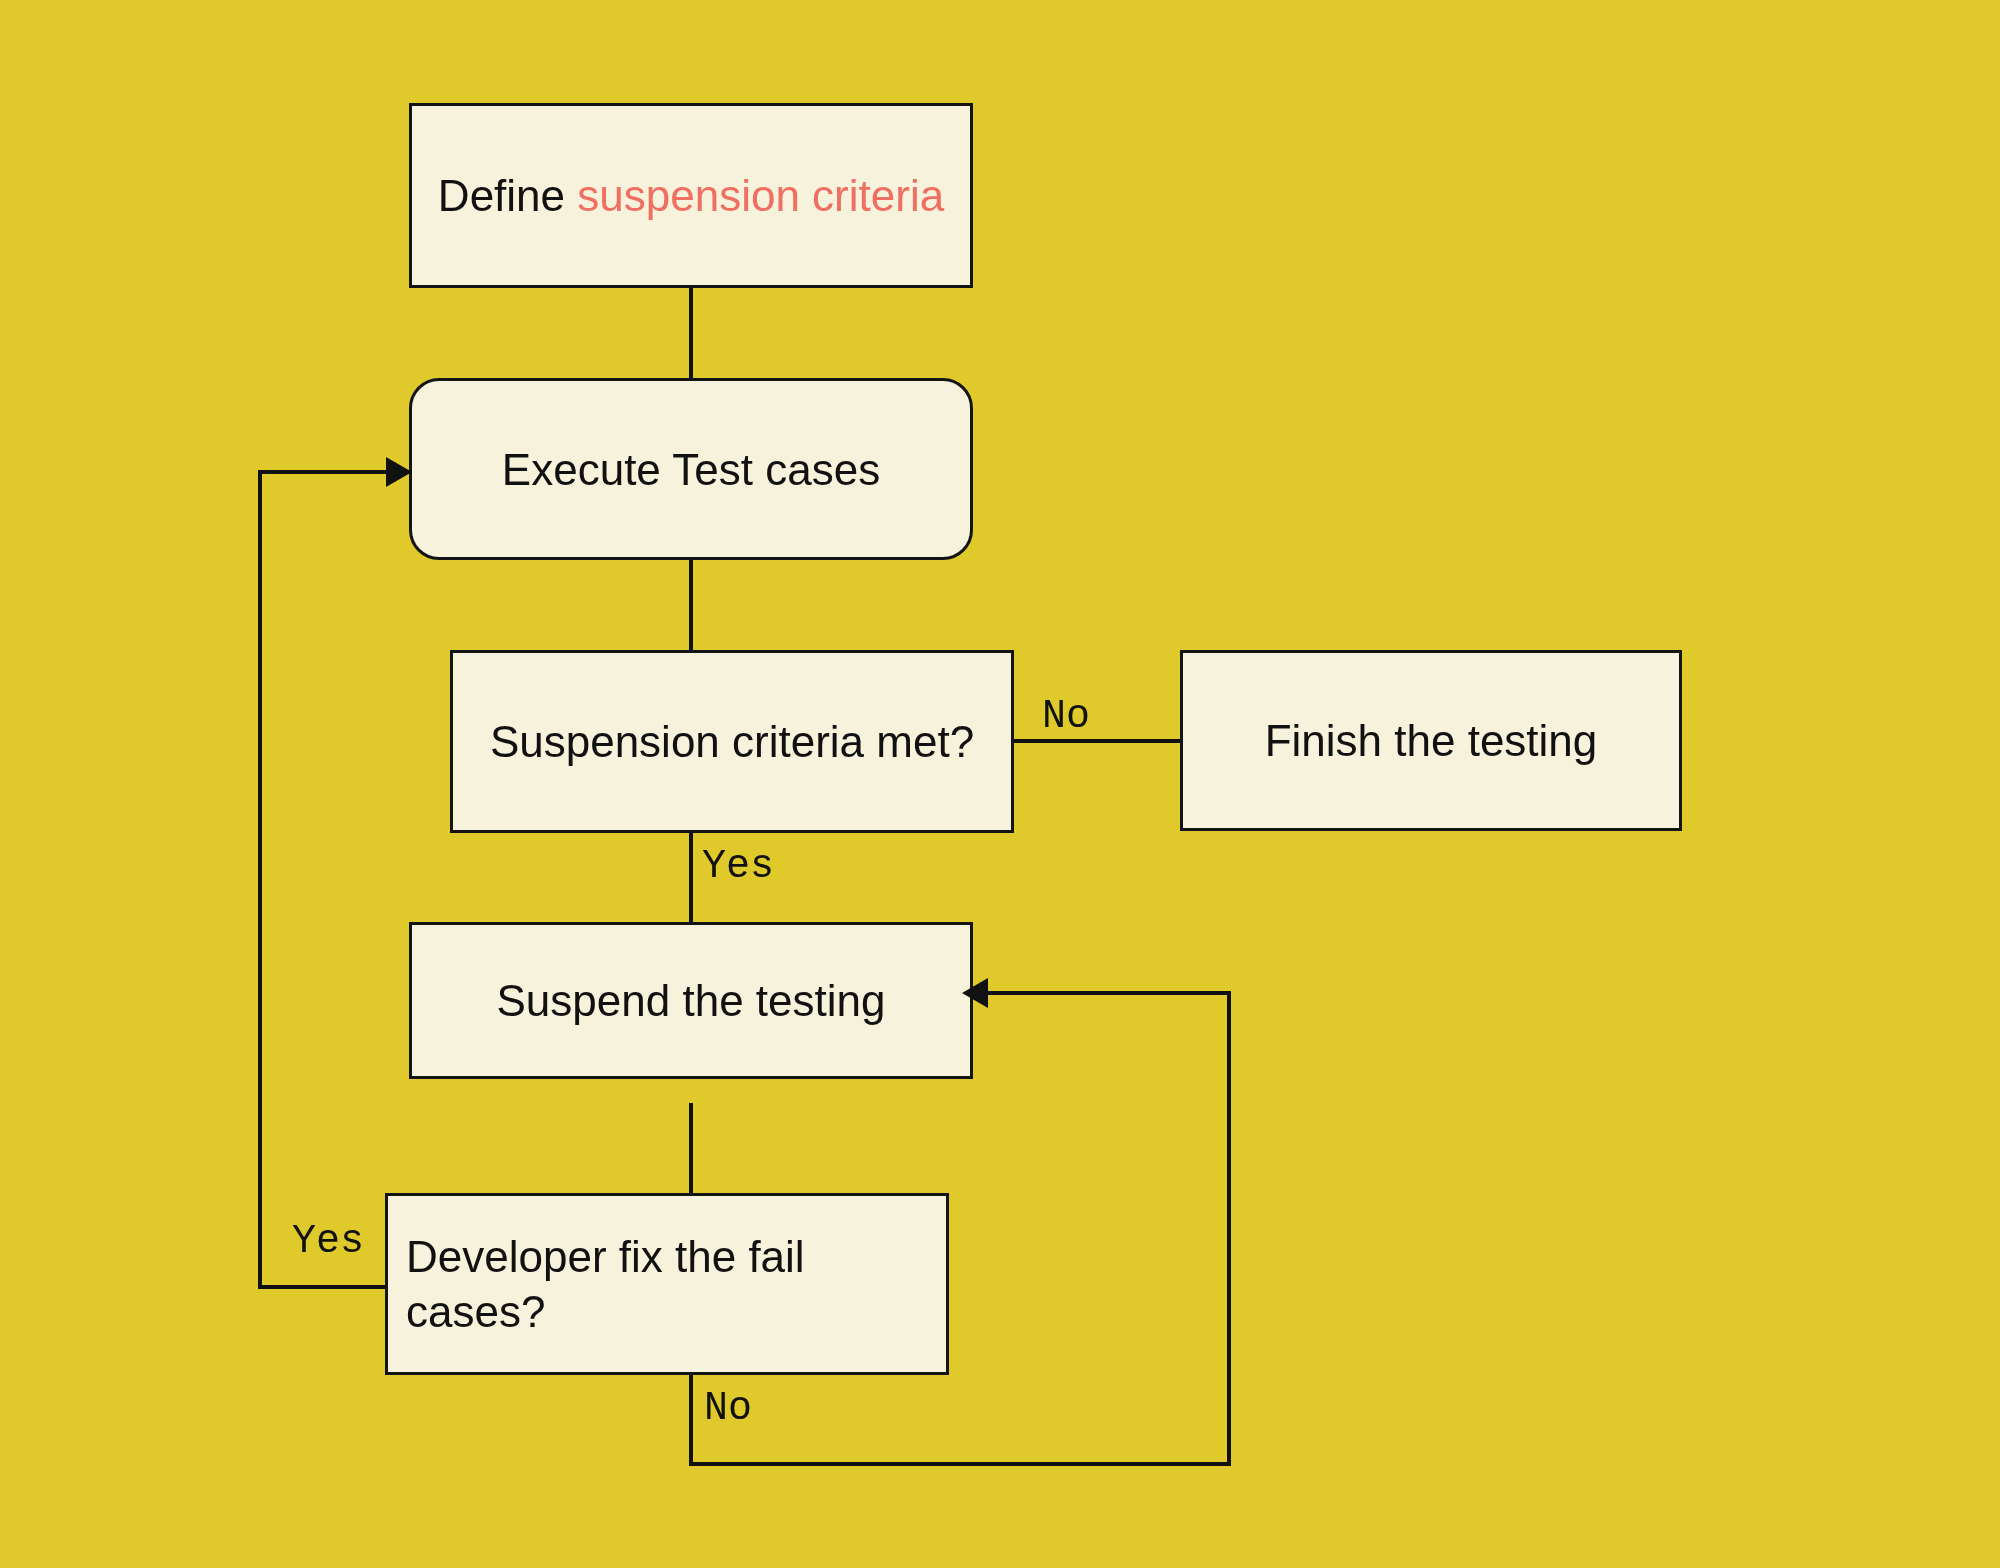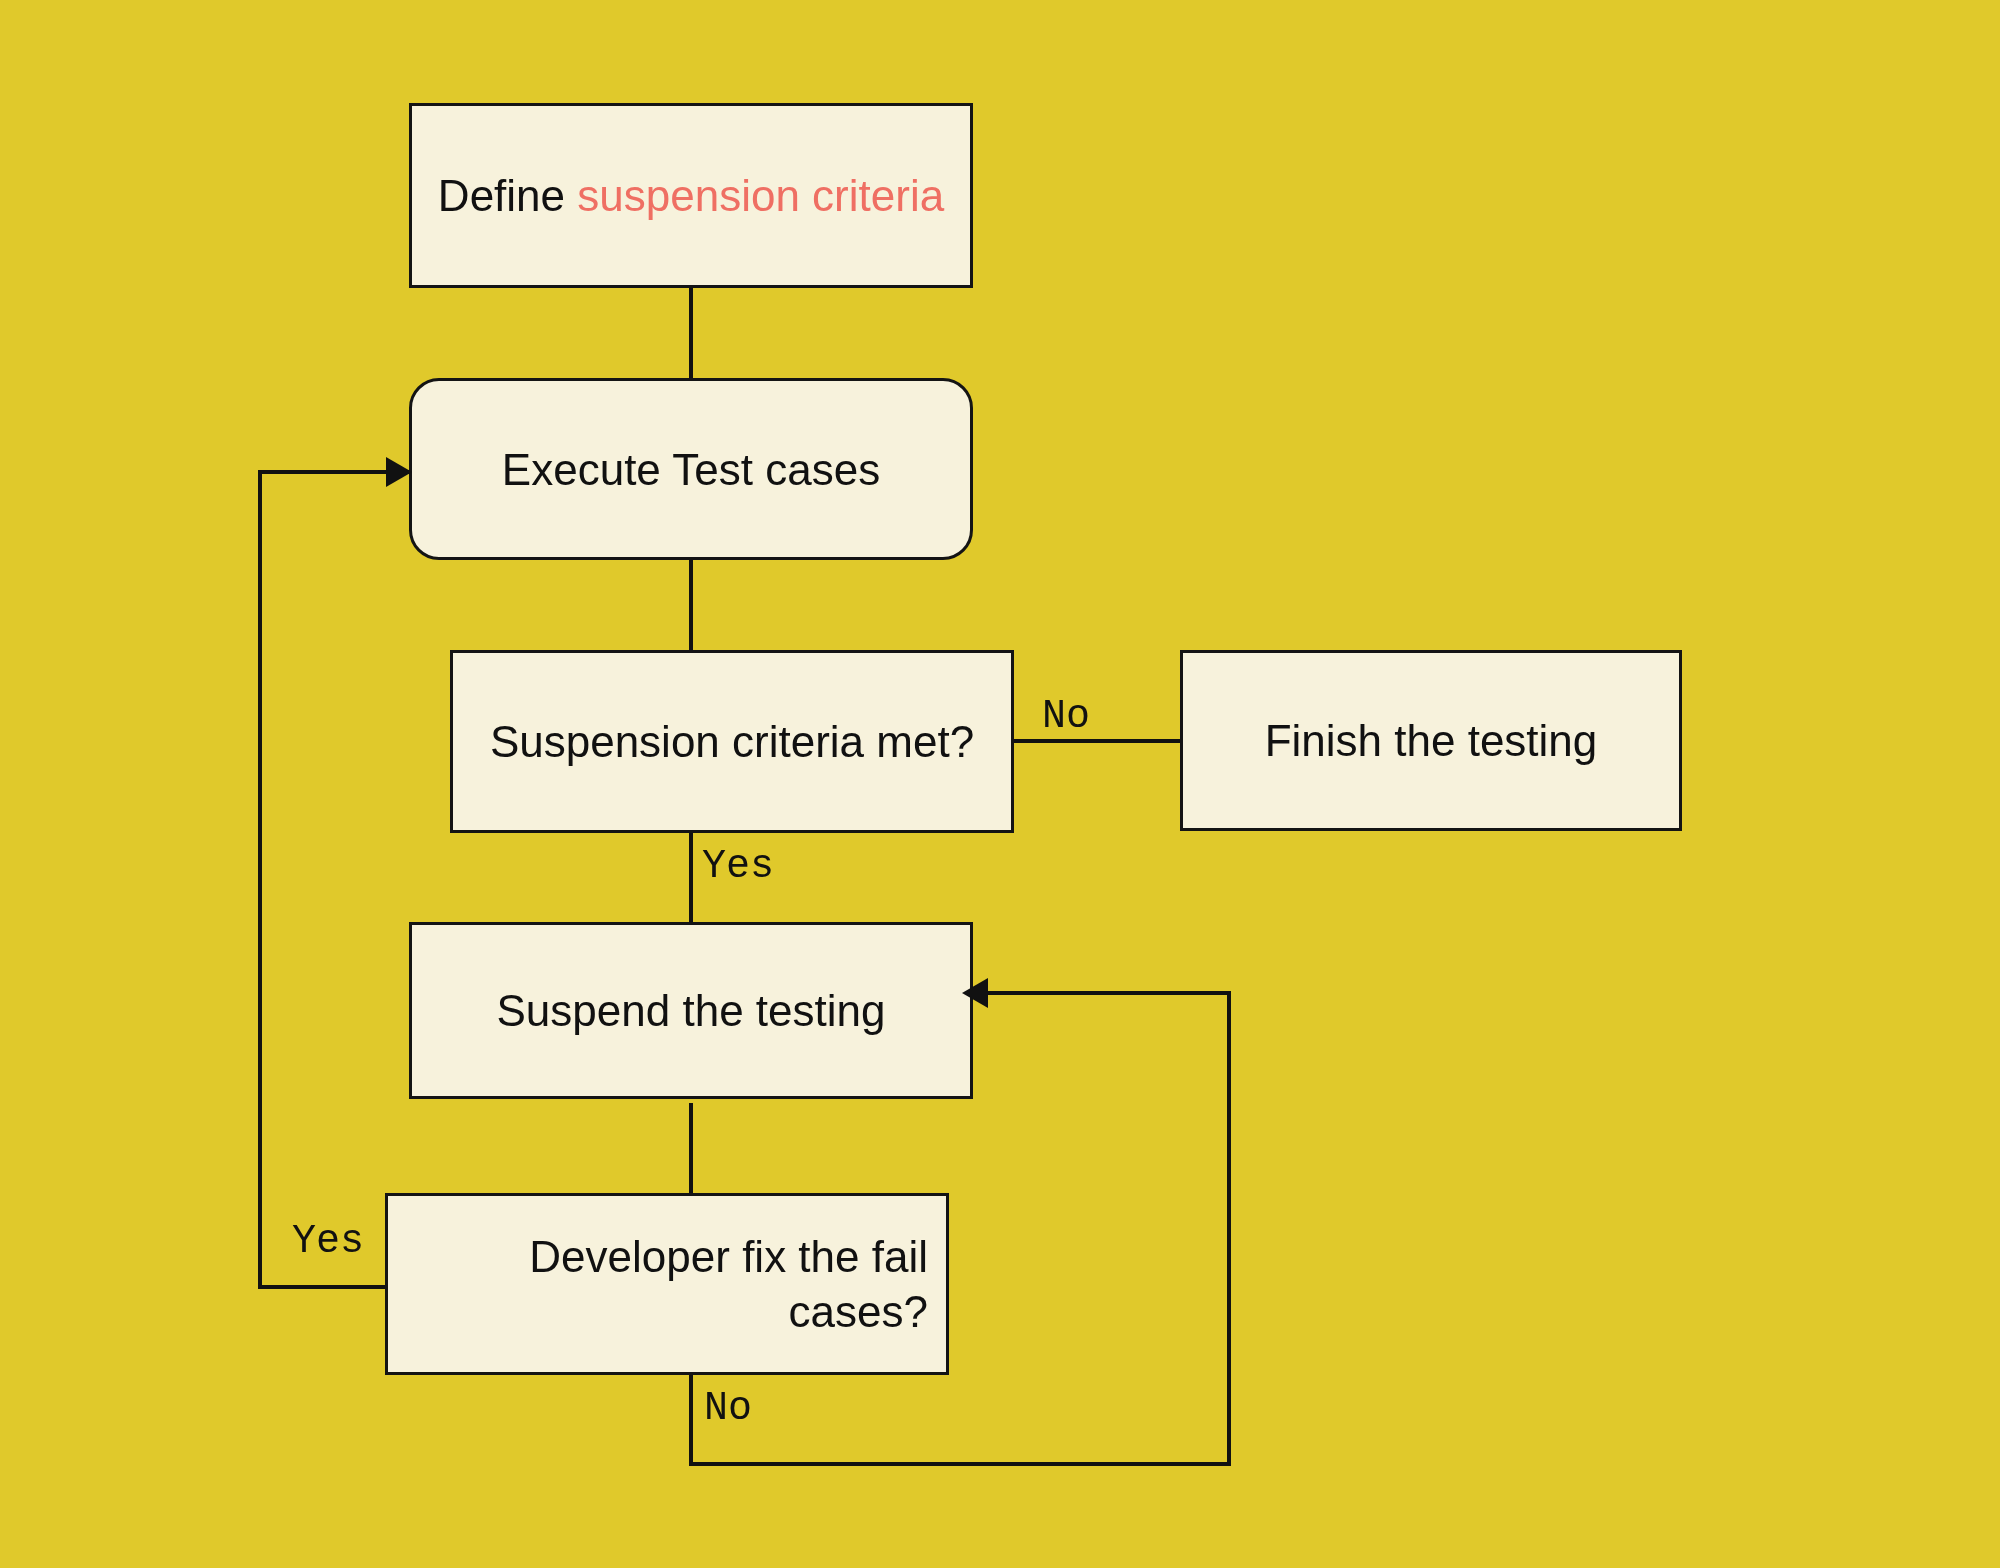--- a/index.html
+++ b/index.html
@@ -19,21 +19,21 @@
     overflow: hidden;
   }
   .node {
     position: absolute;
     background: #F7F2DC;
     border: 3px solid #141414;
     box-sizing: border-box;
     display: flex;
     align-items: center;
     justify-content: center;
-    text-align: right;
+    text-align: left;
     color: #111111;
     font-size: 44px;
     line-height: 1.25;
     padding: 6px 18px;
     z-index: 3;
   }
   .node .txt { display: block; }
   .accent { color: #EF6F63; }
 
   
@@ -115,21 +115,21 @@
   </div>
 
   <div class="node" style="left:409px; top:650px; width:564px; height:183px;margin-left:41px;">
     <span class="txt">Suspension criteria met?</span>
   </div>
 
   <div class="node" style="left:1180px; top:650px; width:502px; height:181px;">
     <span class="txt">Finish the testing</span>
   </div>
 
-  <div class="node" style="left:409px; top:922px; width:564px; height:177px;">
+  <div class="node" style="left:409px; top:922px; width:564px; height:157px;">
     <span class="txt">Suspend the testing</span>
   </div>
 
   <div class="node" style="left:385px; top:1193px; width:564px; height:182px;">
     <span class="txt">Developer fix the fail cases?</span>
   </div>
 
 </div>
 
 </body></html>

